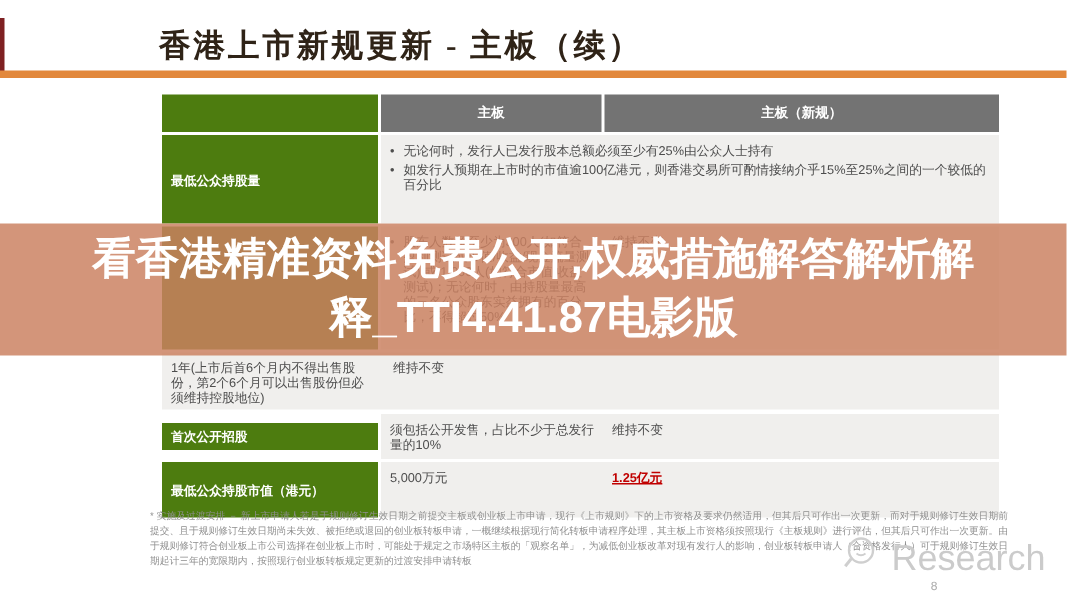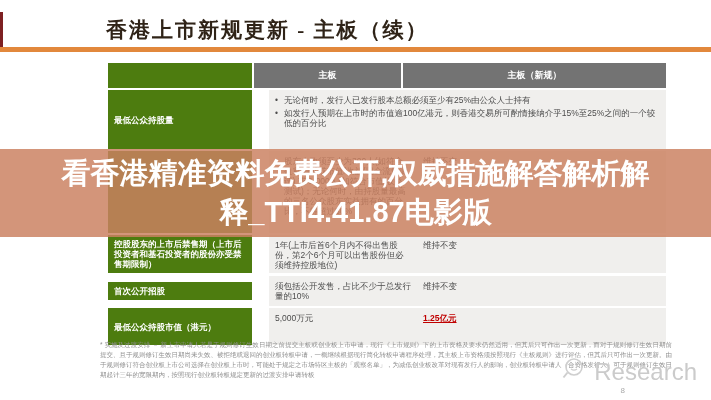--- a/index.html
+++ b/index.html
@@ -45,21 +45,21 @@
   .main-col{width:148px;flex:0 0 148px;}
   .new-col{flex:1;}
   .merged{display:block;}
   .bullet{position:relative;padding-left:9px;margin-bottom:3px;}
   .bullet::before{content:"•";position:absolute;left:0;top:0;}
   .r1{height:59px;}
   .r2{height:82px;}
   .r3{height:38px;}
   .r4{height:31px;align-items:center;}
   .r5{height:37px;}
-  .r1 .cwrap,.r2 .cwrap,.r3 .cwrap,.r4 .cwrap,.r5 .cwrap{overflow:hidden;margin-left:15px;}
+  .r1 .cwrap,.r2 .cwrap,.r3 .cwrap,.r4 .cwrap,.r5 .cwrap{overflow:hidden;}
   .red-link{color:#c00000;font-weight:bold;text-decoration:underline;}
 
   
   .footnote{
     position:absolute;left:100px;top:340px;width:572px;
     font-size:6.5px;line-height:10px;color:#8f8f8f;text-align:justify;
   }
 
   
   .overlay{
@@ -118,21 +118,20 @@
       <div class="lcell"></div>
       <div class="cwrap">
         <div class="ccell main-col">
           <div class="bullet">股东人数须至少为300人(如符合盈利测试或市值/收益/现金流量测试) 或 1,000人(如符合市值/收益测试)；无论何时，由持股量最高的三名公众股东实益拥有的百分比，不得超过50%</div>
         </div>
         <div class="ccell new-col">维持不变</div>
       </div>
     </div>
 
     <div class="trow r3">
-      <div class="lcell">控股股东的上市后禁售期（上市后投资者和基石投资者的股份亦受禁售期限制）</div>
       <div class="cwrap">
         <div class="ccell main-col">1年(上市后首6个月内不得出售股份，第2个6个月可以出售股份但必须维持控股地位)</div>
         <div class="ccell new-col">维持不变</div>
       </div>
     </div>
 
     <div class="trow r4">
       <div class="lcell">首次公开招股</div>
       <div class="cwrap">
         <div class="ccell main-col">须包括公开发售，占比不少于总发行量的10%</div>

